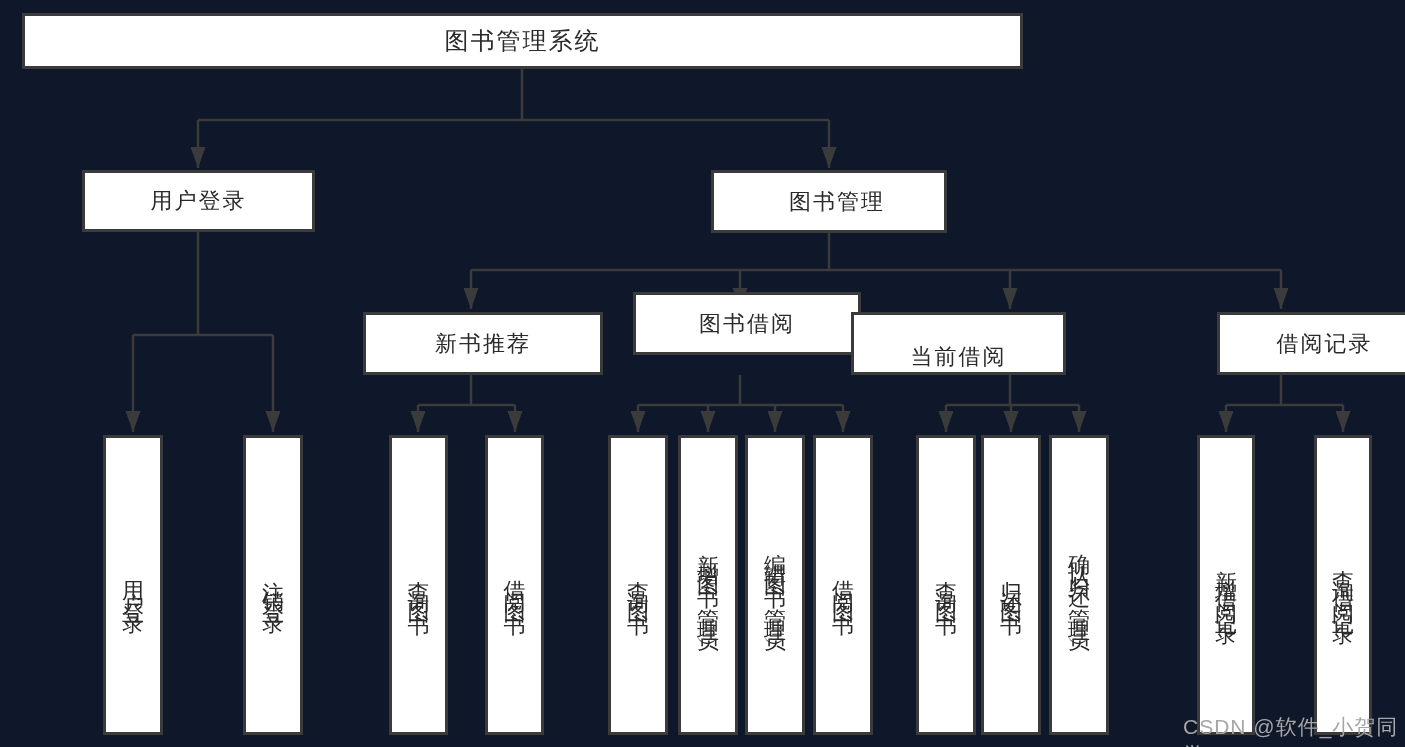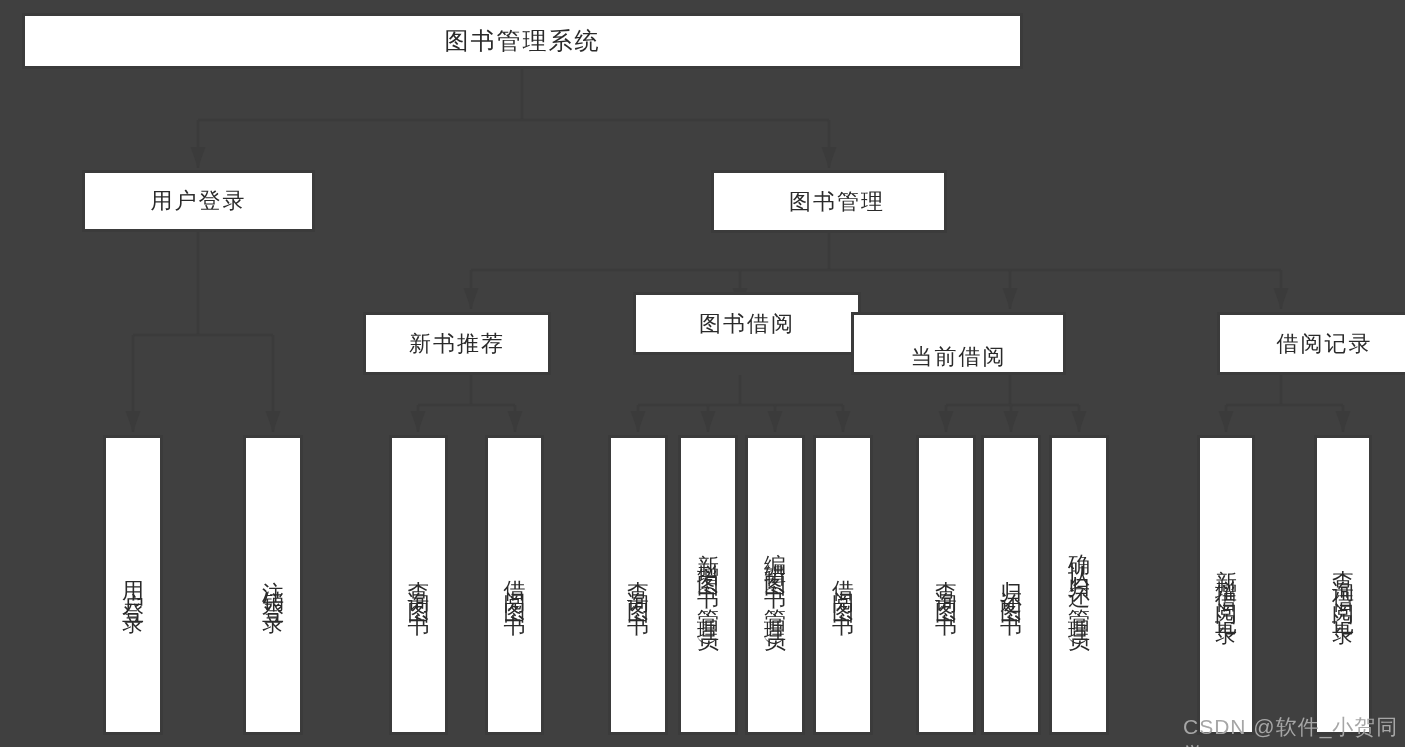--- a/index.html
+++ b/index.html
@@ -1,17 +1,17 @@
 <!DOCTYPE html>
 <html><head>
 <meta charset="utf-8">
 <style>
   html, body { margin:0; padding:0; background:#ffffff; }
   .canvas {
-    position:relative; width:1405px; height:747px; background:#404040;
+    position:relative; width:1405px; height:747px; background:#0f172a;
     font-family:"Liberation Sans","DejaVu Sans",sans-serif; color:#2a2a2a;
     overflow:hidden;
   }
   .connector-layer { position:absolute; left:0; top:0; width:1405px; height:747px; }
   .node {
     position:absolute; box-sizing:border-box;
     border:3px solid #3b3b3b; background:#ffffff;
     display:flex; align-items:center; justify-content:center;
     z-index:2;
   }
@@ -84,21 +84,21 @@
     <span>图书管理系统</span>
   </div>
 
   <div class="node h-node" style="left:82px; top:170px; width:233px; height:62px;">
     <span>用户登录</span>
   </div>
   <div class="node h-node" style="left:711px; top:170px; width:236px; height:63px;padding-left:16px;">
     <span>图书管理</span>
   </div>
 
-  <div class="node h-node" style="left:363px; top:312px; width:188px; height:63px;">
+  <div class="node h-node" style="left:363px; top:312px; width:240px; height:63px;">
     <span>新书推荐</span>
   </div>
   <div class="node h-node" style="left:633px; top:292px; width:228px; height:63px;">
     <span>图书借阅</span>
   </div>
   <div class="node h-node" style="left:851px; top:312px; width:215px; height:63px;align-items:flex-end;">
     <span>当前借阅</span>
   </div>
   <div class="node h-node" style="left:1173px; top:312px; width:215px; height:63px;margin-left:44px;">
     <span>借阅记录</span>

